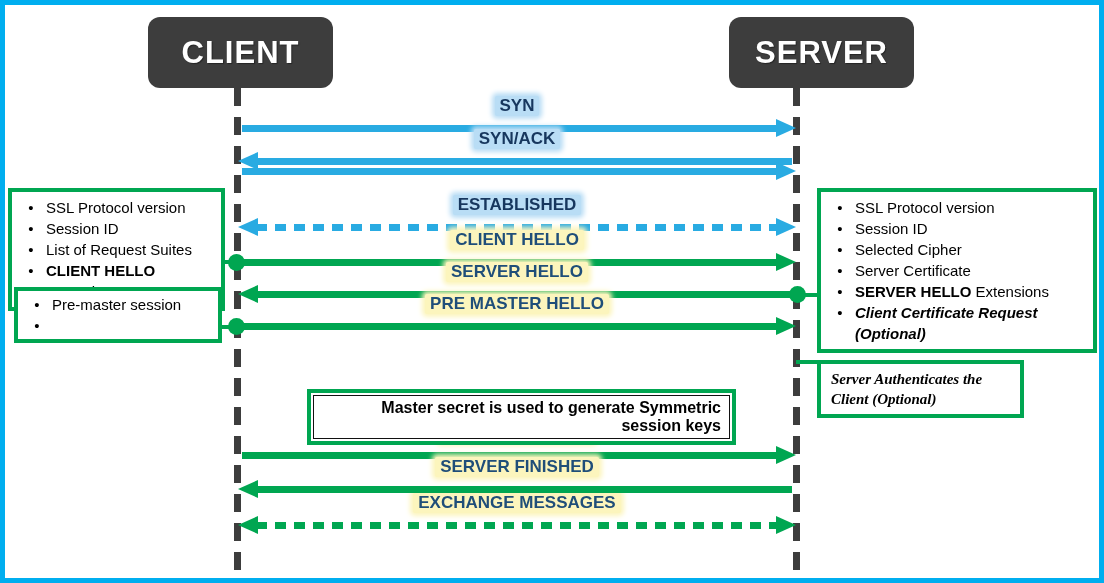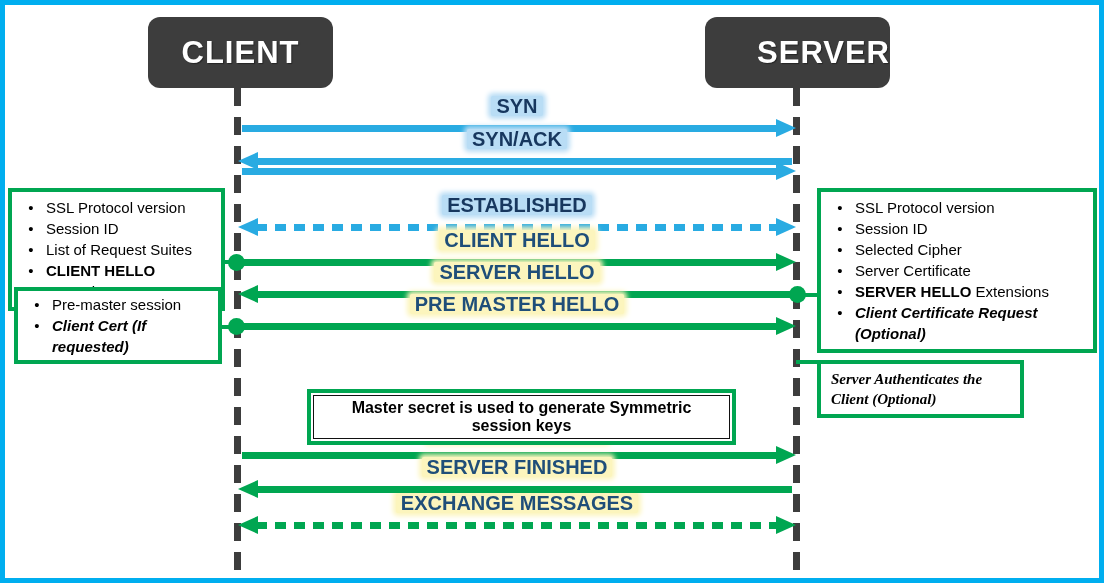--- a/index.html
+++ b/index.html
@@ -4,34 +4,34 @@
 <style>
   html,body{margin:0;padding:0;background:#fff;font-family:"Liberation Sans",sans-serif;}
   .stage{position:relative;width:1104px;height:583px;background:#ffffff;overflow:hidden;}
   .frame{position:absolute;inset:0;border:5px solid #00aeef;pointer-events:none;}
 
   
   .actor{position:absolute;top:17px;width:185px;height:71px;background:#3d3d3d;border-radius:12px;
          display:flex;align-items:center;justify-content:center;color:#fff;font-weight:bold;
          font-size:31px;letter-spacing:1px;text-shadow:1px 1px 1px rgba(0,0,0,.4);}
   .actor.client{left:148px;}
-  .actor.server{left:705px;justify-content:flex-end;}
+  .actor.server{left:729px;}
 
   
   .lifeline{position:absolute;top:88px;width:7px;height:482px;
             background:repeating-linear-gradient(180deg,#3d3d3d 0 18px,transparent 18px 29px);}
   .lifeline.client{left:234px;}
   .lifeline.server{left:793px;}
 
   
   .msg{position:absolute;left:240px;width:554px;}
   .tcp{--c:#29abe2;}
   .ssl{--c:#00a651;}
   .lbl{text-align:center;margin-bottom:3px;height:20px;line-height:20px;}
-  .lbl span{display:inline-block;padding:0 5px;font-weight:bold;font-size:20px;border-radius:2px;}
+  .lbl span{display:inline-block;padding:0 5px;font-weight:bold;font-size:17px;border-radius:2px;}
   .tcp .lbl span{color:#17375e;background:#b9ddf5;box-shadow:0 0 5px 3px #b9ddf5;}
   .ssl .lbl span{color:#1f4e79;background:#fcf5bd;box-shadow:0 0 5px 3px #fcf5bd;}
   .arrow{position:relative;height:19px;}
   .shaft{position:absolute;top:6px;height:7px;left:2px;right:2px;}
   .msg.dir-right .shaft{right:16px;left:2px;}
   .msg.dir-left  .shaft{left:16px;right:2px;}
   .msg.dir-both  .shaft{left:16px;right:16px;}
   .shaft.solid{background:var(--c);}
   .shaft.dashed{background:repeating-linear-gradient(90deg,var(--c) 0 11px,transparent 11px 19px);}
   .head{position:absolute;width:0;height:0;top:0;border-top:9.5px solid transparent;border-bottom:9.5px solid transparent;}
@@ -52,21 +52,21 @@
   .note-right2{left:817px;top:360px;width:207px;padding:5px 10px;line-height:20px;font-family:Liberation Serif, serif;}
 
   .connector{position:absolute;height:4px;background:#00a651;}
   .conn-l1{left:221px;top:260px;width:17px;}
   .conn-l2{left:218px;top:325px;width:20px;}
   .conn-r1{left:796px;top:293px;width:21px;}
   .conn-r2{left:796px;top:360px;width:21px;}
 
   
   .center-note{position:absolute;left:307px;top:389px;width:429px;border:4px solid #00a651;background:#fff;box-sizing:border-box;padding:2px;}
-  .center-note .inner{border:1.5px solid #111;padding:3px 8px;text-align:center;font-weight:bold;font-size:16px;color:#000;}
+  .center-note .inner{border:1.5px solid #111;padding:3px 8px;text-align:right;font-weight:bold;font-size:16px;color:#000;}
 </style>
 </head>
 <body>
 
 <div class="stage">
 
   <div class="actor client">
     <span>CLIENT</span>
   </div>
   <div class="actor server">
@@ -185,21 +185,20 @@
       </div>
   </div>
 
   <div class="note note-left2">
     <div class="item">
         <span class="bullet">•</span>
         <span>Pre-master session</span>
       </div>
     <div class="item">
         <span class="bullet">•</span>
-        <span class="bi">Client Cert (If requested)</span>
       </div>
   </div>
 
   <div class="note note-right1">
     <div class="item">
         <span class="bullet">•</span>
         <span>SSL Protocol version</span>
       </div>
     <div class="item">
         <span class="bullet">•</span>

